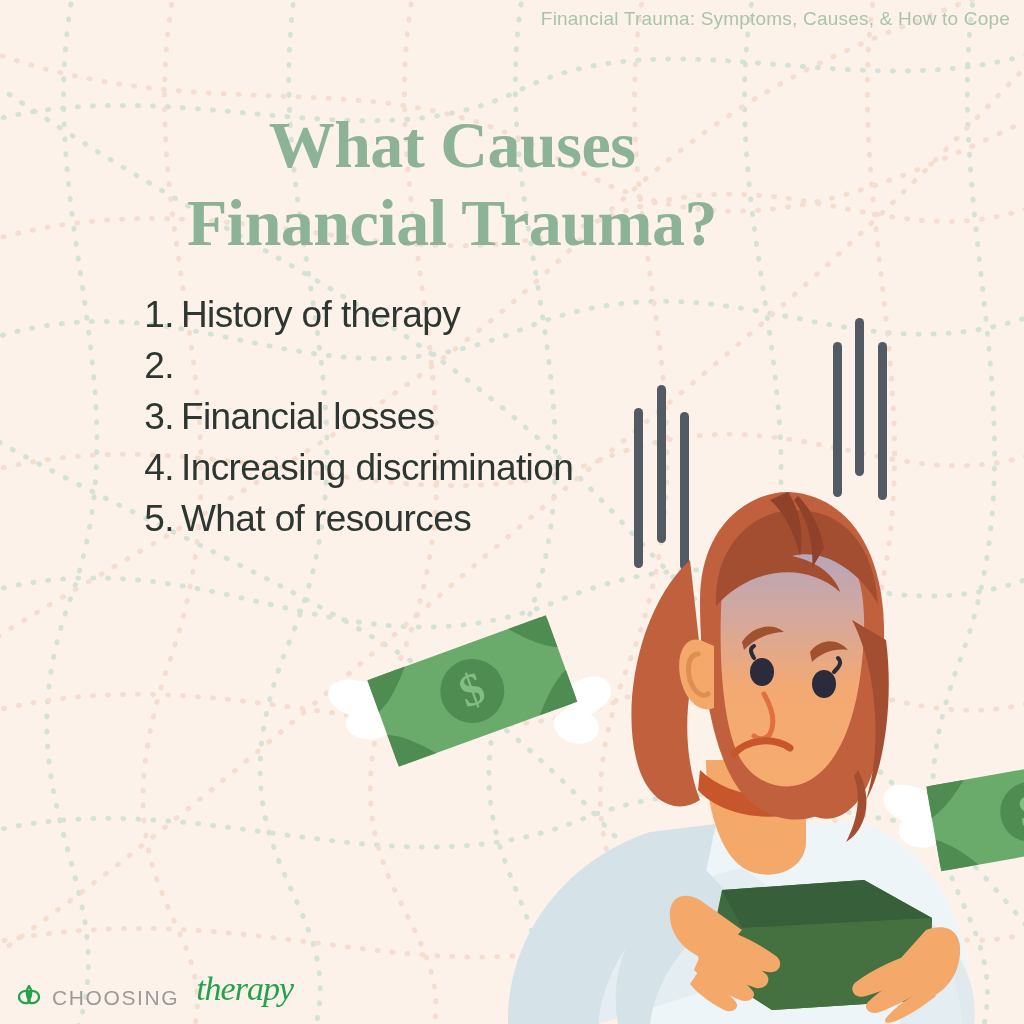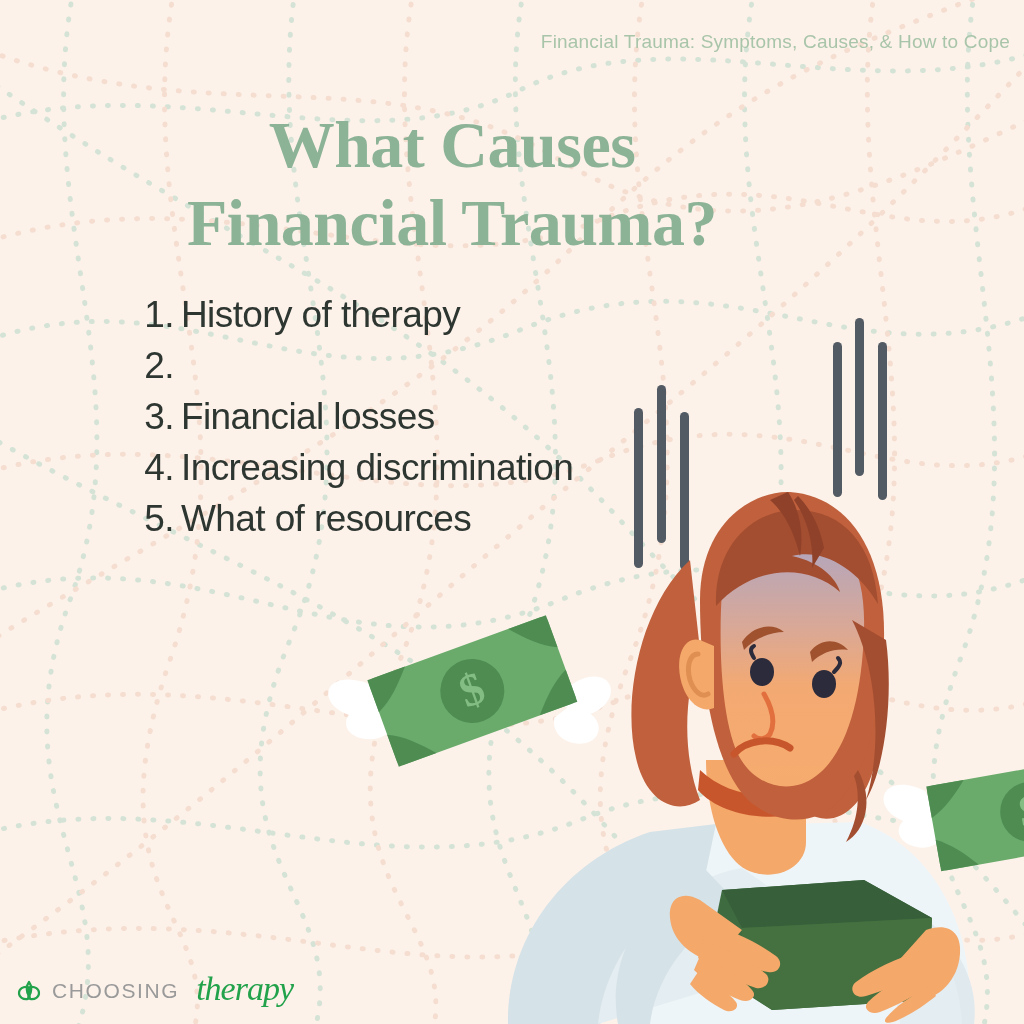--- a/index.html
+++ b/index.html
@@ -24,21 +24,20 @@
   }
   #header-title {
     position: absolute;
     top: 8px;
     right: 14px;
     font-family: "Liberation Sans", sans-serif;
     font-size: 19px;
     letter-spacing: 0.2px;
     color: #a9c5a9;
     white-space: nowrap;
-    margin-top: 23px;
   }
   #main-title {
     position: absolute;
     top: 106px;
     left: 0;
     width: 904px;
     text-align: center;
     font-family: "Liberation Serif", serif;
     font-weight: bold;
     font-size: 66px;
@@ -83,21 +82,21 @@
     top: 0;
     width: 1024px;
     height: 1024px;
     pointer-events: none;
   }
   #logo {
     position: absolute;
     left: 14px;
     bottom: 14px;
     display: flex;
-    align-items: center;
+    align-items: flex-end;
     gap: 8px;
   }
   #logo-word {
     font-family: "Liberation Sans", sans-serif;
     font-size: 21px;
     letter-spacing: 1.6px;
     color: #9a9a9a;
   }
   #logo-script {
     font-family: "Liberation Serif", serif;

